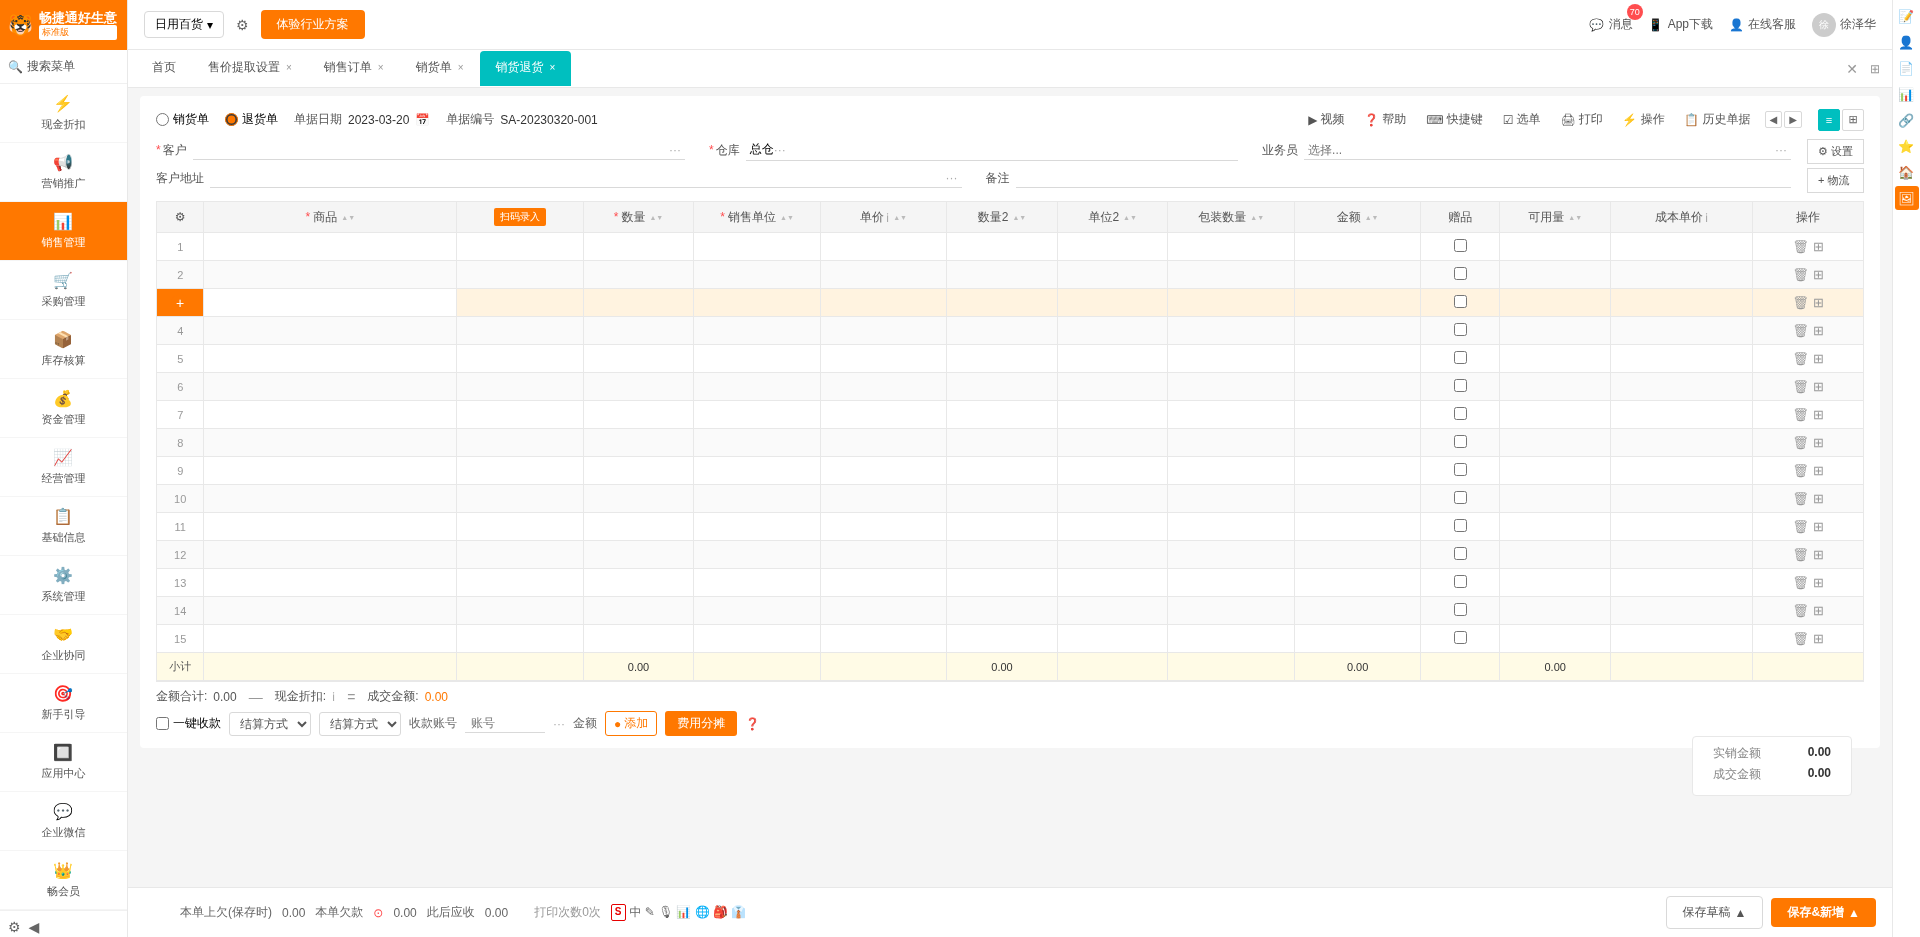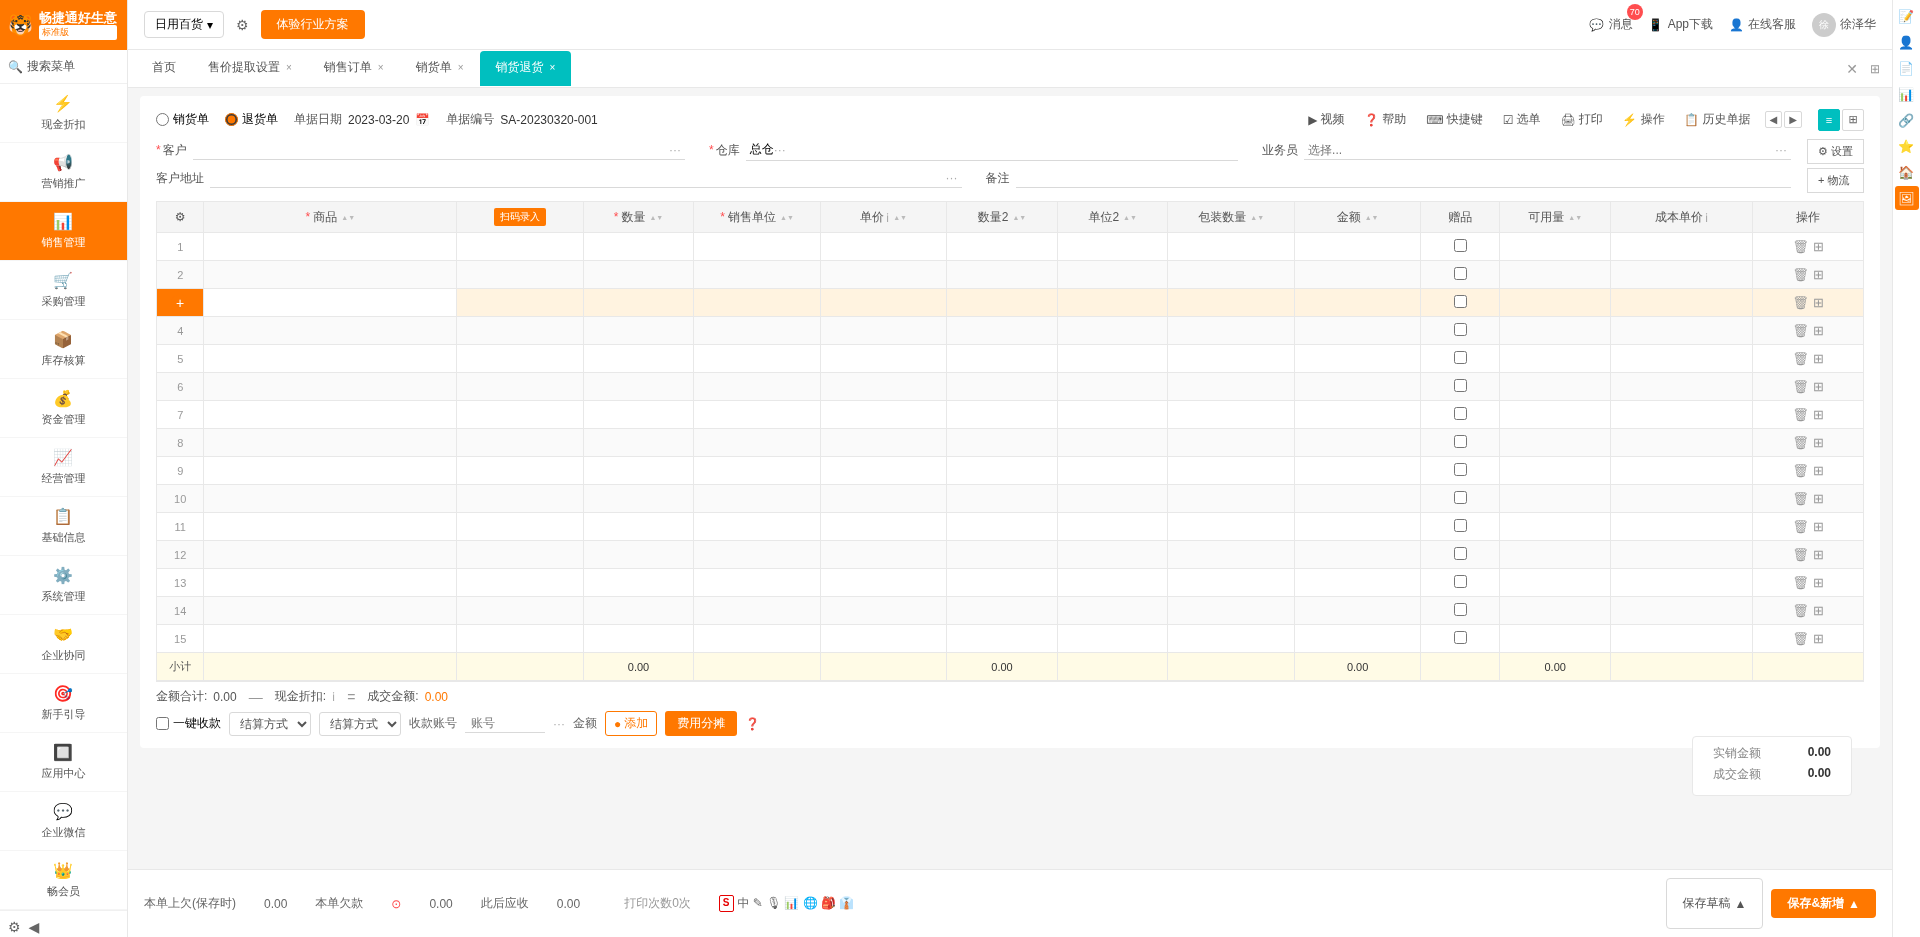--- a/index.html
+++ b/index.html
@@ -76,23 +76,23 @@
     .footer-row1 { display: flex; align-items: center; gap: 12px; margin-bottom: 6px; }
     .footer-sum { display: flex; align-items: center; gap: 6px; color: #555; }
     .footer-row2 { display: flex; align-items: center; gap: 8px; }
     .footer-checkbox { display: flex; align-items: center; gap: 4px; cursor: pointer; }
     .footer-select { border: 1px solid #d9d9d9; border-radius: 3px; padding: 3px 6px; color: #555; cursor: pointer; background: #fff; }
     .footer-input { border: none; border-bottom: 1px solid #d9d9d9; padding: 2px 6px; width: 80px; outline: none; }
     .add-btn { display: flex; align-items: center; gap: 3px; color: #ff7800; cursor: pointer; border: 1px solid #ff7800; padding: 3px 8px; border-radius: 3px; background: #fff; }
     .split-btn { background: #ff7800; color: #fff; border: none; padding: 4px 12px; border-radius: 3px; cursor: pointer; }
     .help-icon { color: #aaa; cursor: pointer; }
     .bottom-bar { display: flex; align-items: center; justify-content: space-between; padding: 8px 16px; background: #fff; border-top: 1px solid #e8e8e8; }
-    .bottom-info { display: flex; gap: 28px; align-items: center; color: #666; }
+    .bottom-info { display: flex; gap: 10px; align-items: center; color: #666; margin-left: 36px; }
     .bottom-actions { display: flex; align-items: center; gap: 8px; }
-    .save-draft-btn { border: 1px solid #d9d9d9; background: #fff; padding: 16px 16px; border-radius: 4px; cursor: pointer; color: #555; display: flex; align-items: center; gap: 4px; }
+    .save-draft-btn { border: 1px solid #d9d9d9; background: #fff; padding: 7px 16px; border-radius: 4px; cursor: pointer; color: #555; display: flex; align-items: center; gap: 4px; }
     .save-new-btn { background: #ff7800; color: #fff; border: none; padding: 6px 16px; border-radius: 4px; cursor: pointer; display: flex; align-items: center; gap: 4px; font-weight: bold; }
 
     
     .right-panel { width: 28px; background: #fff; border-left: 1px solid #e8e8e8; display: flex; flex-direction: column; align-items: center; padding: 4px 0; gap: 2px; }
     .right-panel-item { width: 24px; height: 24px; display: flex; align-items: center; justify-content: center; cursor: pointer; color: #666; border-radius: 3px; font-size: 13px; }
     .right-panel-item.active { background: #ff7800; color: #fff; }
     .summary-row { display: flex; justify-content: space-between; gap: 32px; color: #555; margin-bottom: 4px; }
     .summary-row .label { color: #888; }
     .summary-row .val { color: #333; font-weight: bold; }
     .minus-icon { color: #999; font-size: 14px; }

